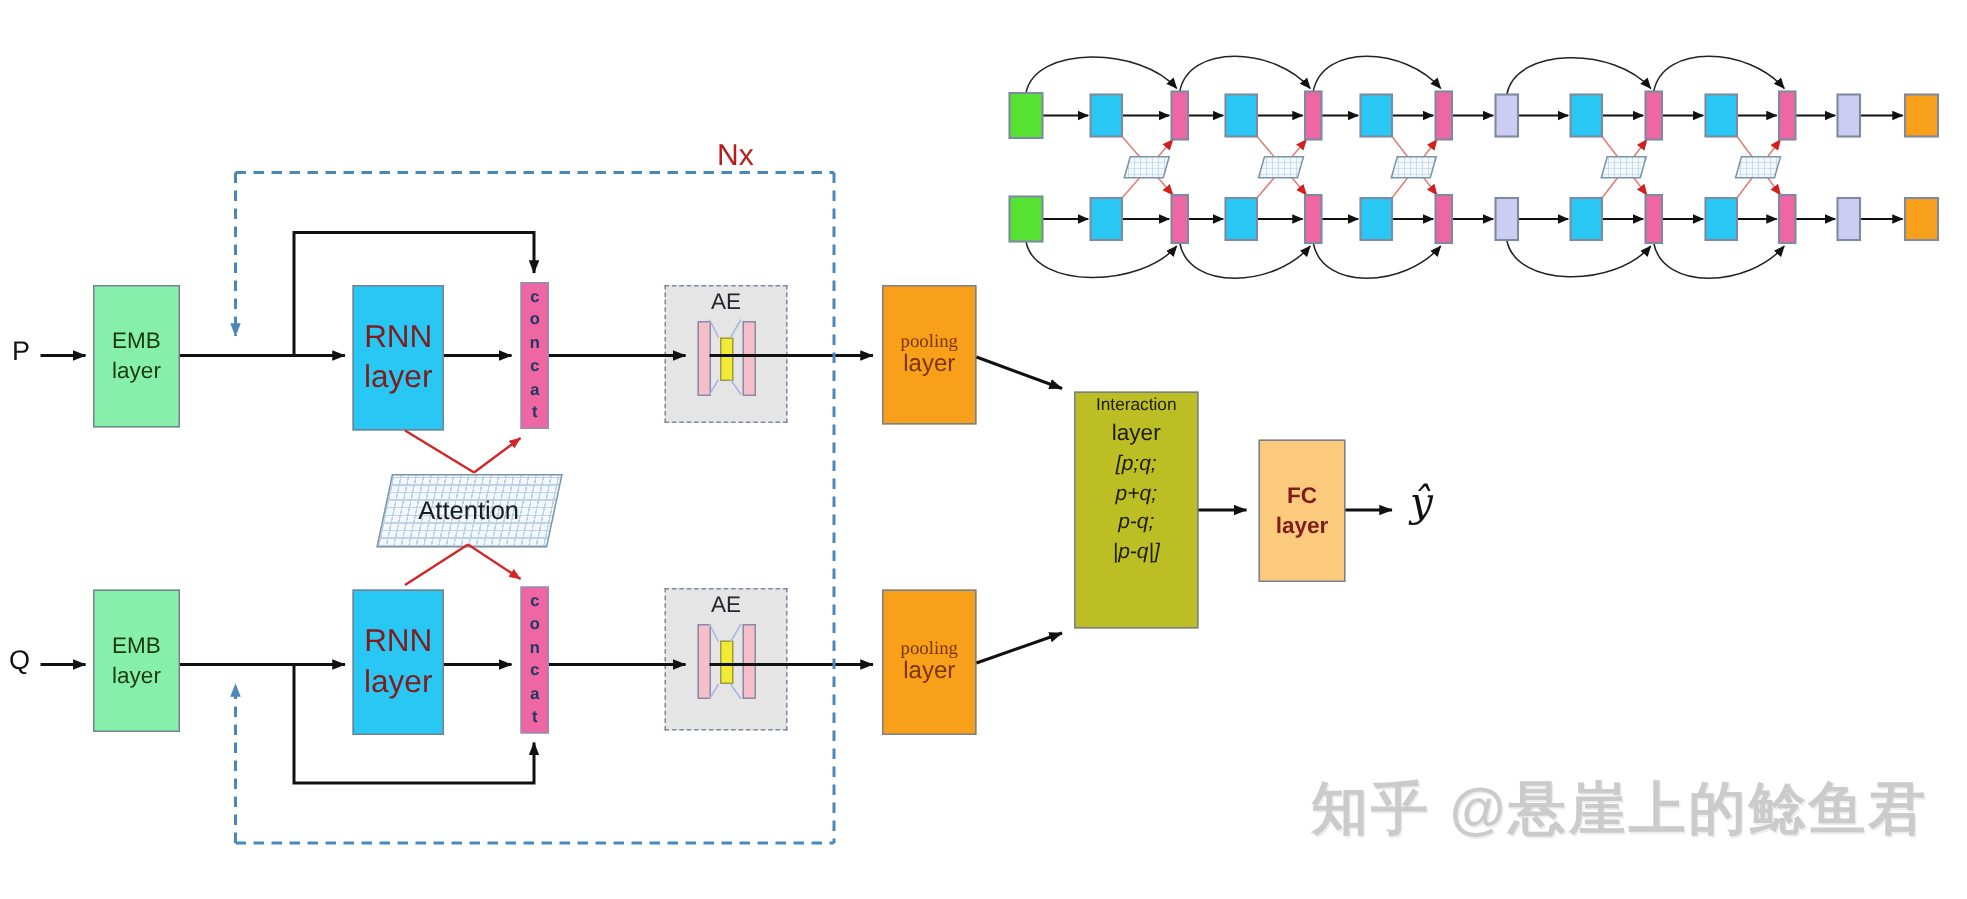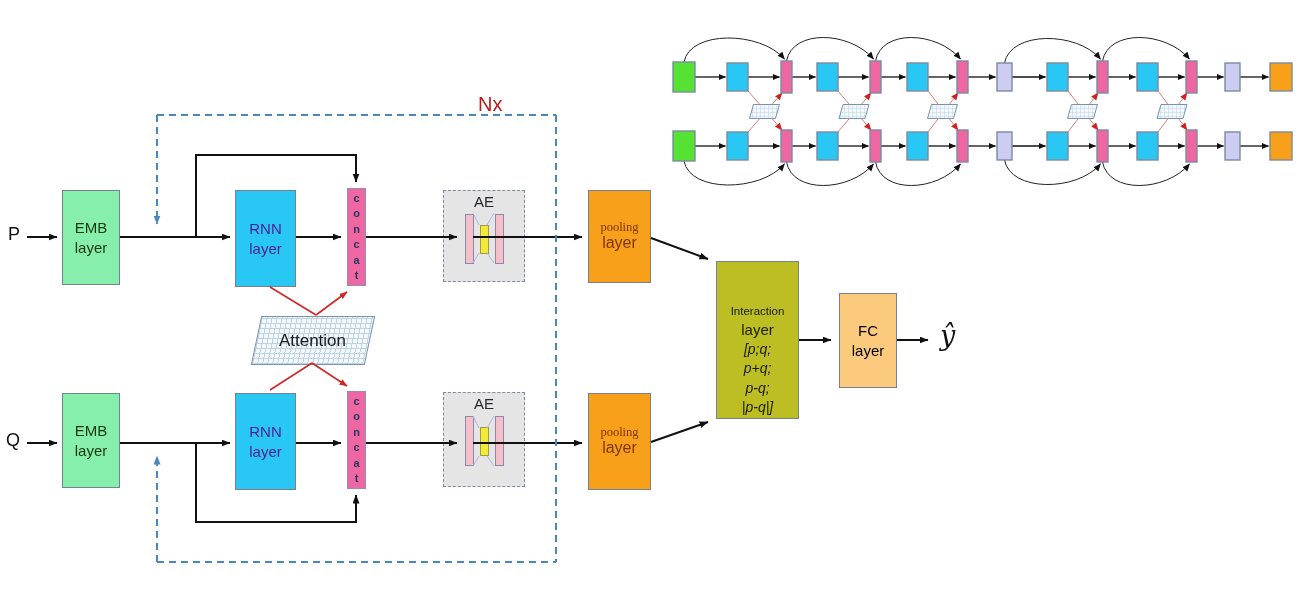--- a/index.html
+++ b/index.html
@@ -5,35 +5,35 @@
   html,body{margin:0;padding:0;background:#fff;}
   #stage{position:relative;width:1311px;height:599px;background:#ffffff;overflow:hidden;
          font-family:"Liberation Sans",sans-serif;}
   svg.layer{position:absolute;left:0;top:0;pointer-events:none;}
   #mini-svg{z-index:1;}
   #wires{z-index:3;}
   .node{position:absolute;box-sizing:border-box;border:1.7px solid #76808f;z-index:2;
         display:flex;align-items:center;justify-content:center;text-align:center;
         white-space:pre-line;line-height:1.28;}
   .green{background:#86efac;color:#1b3a0a;font-size:15px;}
-  .cyan{background:#29c7f3;color:#4c1d95;font-size:15px;}
+  .cyan{background:#29c7f3;color:#7f1d1d;font-size:21px;}
   .pinkbar{background:#ee67a2;border-color:#8f8fb8;}
   .vtext{font-size:11px;font-weight:bold;color:#1f3864;line-height:15.5px;}
   .aebox{background:#e5e5e5;border:1.6px dashed #8088a8;}
   .aelabel{position:absolute;top:1px;left:0;right:0;text-align:center;font-size:15px;color:#26262e;}
   .bar{position:absolute;border:1px solid #8a8aa8;box-sizing:border-box;}
   .bpink{background:#f5bfc9;width:9px;height:50px;top:23px;}
   .byellow{background:#f3ea33;width:9px;height:29px;top:34px;left:36px;border-color:#9a9a50;}
   .orangebox{background:#f9a01b;color:#7b3500;flex-direction:column;line-height:1.15;}
   .pool1{font-size:12.5px;font-family:Liberation Serif, serif;} .pool2{font-size:16px;}
-  .olive{background:#bcbe23;color:#1c1c04;flex-direction:column;justify-content:flex-end;
+  .olive{background:#bcbe23;color:#1c1c04;flex-direction:column;justify-content:flex-start;
          line-height:1.4;}
   .i0{font-size:11.5px;} .i1{font-size:15px;}
   .imath{font-size:14px;font-style:italic;}
-  .tan{background:#fcca7d;color:#000000;font-size:15px;}
+  .tan{background:#fcca7d;color:#7f1d1d;font-size:15px;font-weight:bold;}
   .iolabel{position:absolute;z-index:2;font-size:18px;color:#111;}
   .nx{position:absolute;z-index:2;font-size:20px;color:#b91c1c;}
   .yhat{position:absolute;z-index:2;font-size:27px;color:#111;font-style:italic;
         font-family:"DejaVu Serif",serif;}
   #attn{position:absolute;left:256px;top:316px;width:112px;height:47px;z-index:2;
         border:1.6px solid #7a93a8;transform:skewX(-12deg);
         background-color:#f3f8fc;
         background-image:repeating-linear-gradient(0deg,#bdd2e4 0 1px,transparent 1px 5px),
                          repeating-linear-gradient(90deg,#bdd2e4 0 1px,transparent 1px 5px);
         display:flex;align-items:center;justify-content:center;}
@@ -248,13 +248,14 @@
     <div class="i0">Interaction</div>
     <div class="i1">layer</div>
     <div class="imath">[p;q;</div>
     <div class="imath">p+q;</div>
     <div class="imath">p-q;</div>
     <div class="imath">|p-q|]</div>
   </div>
   <div class="node tan" style="left:839px;top:293px;width:58px;height:95px;">FC
 layer</div>
 
+  <div id="watermark">知乎 @悬崖上的鲶鱼君</div>
 </div>
 
 </body></html>

